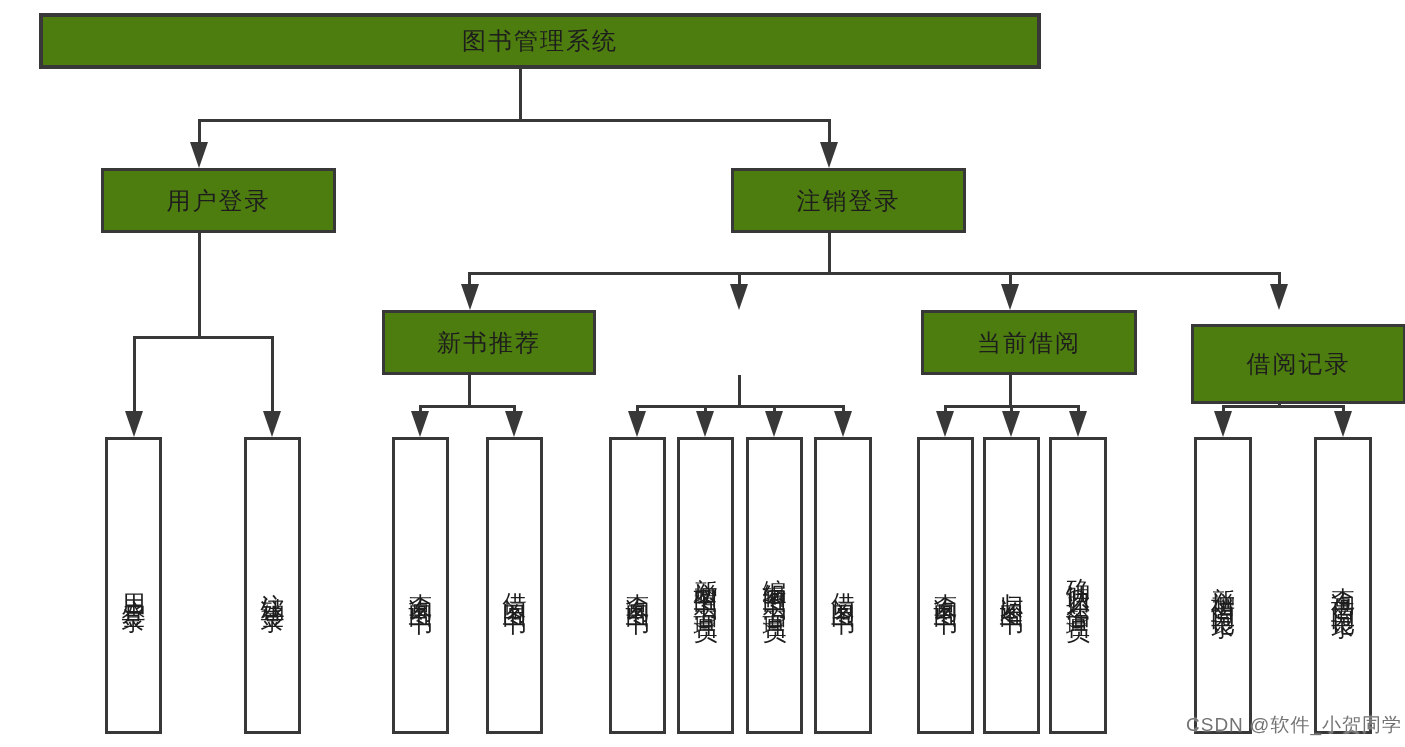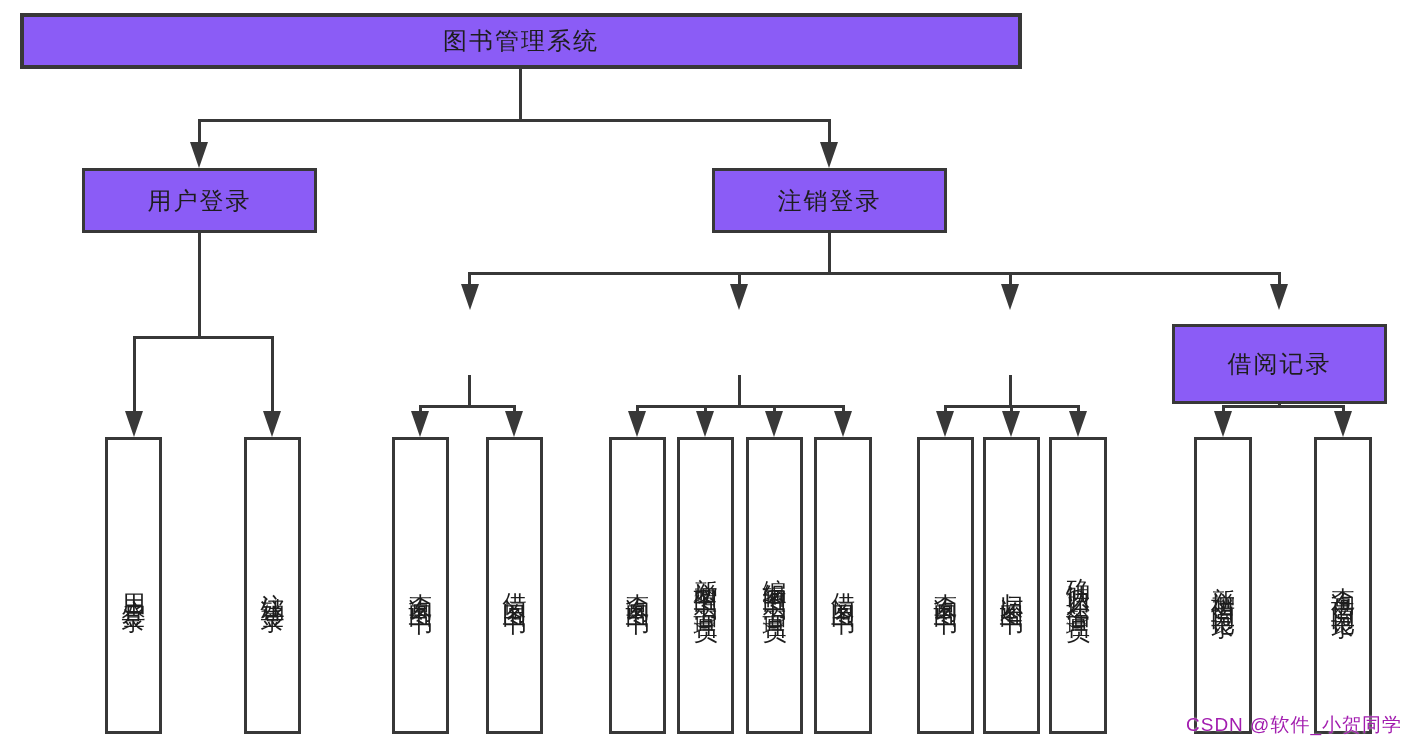--- a/index.html
+++ b/index.html
@@ -4,24 +4,24 @@
 <style>
   html,body { margin:0; padding:0; background:#ffffff; }
   #stage {
     position:relative; width:1405px; height:747px;
     background:#ffffff; overflow:hidden;
     font-family:"Liberation Sans", sans-serif;
     color:#1d1d1d;
   }
   .hbox {
     position:absolute; box-sizing:border-box;
-    background:#8b5cf6; border:3px solid #383838;
+    background:#4d7c0f; border:3px solid #383838;
     display:flex; align-items:center; justify-content:center;
     font-size:24px; letter-spacing:2px; color:#1d1d1d;
-    z-index:2; white-space:nowrap;
+    z-index:2; white-space:nowrap;margin-left:19px;
   }
   .hbox.root { border-width:4px; }
   .vbox {
     position:absolute; box-sizing:border-box;
     background:#ffffff; border:3px solid #383838;
     display:flex; align-items:center; justify-content:center;
     writing-mode:vertical-rl; text-orientation:mixed;
     font-size:24px; letter-spacing:6px; color:#1d1d1d;
     z-index:2; line-height:1;
   }
@@ -29,21 +29,21 @@
   .hline { position:absolute; height:3px; background:#383838; z-index:1; }
   .arrow {
     position:absolute; width:0; height:0; z-index:1;
     border-left:9px solid transparent;
     border-right:9px solid transparent;
     border-top:26px solid #383838;
   }
   .watermark {
     position:absolute; z-index:5;
     font-size:19px; letter-spacing:1px;
-    color:#a21caf; text-shadow:0 0 2px #ffffff;
+    color:#737373; text-shadow:0 0 2px #ffffff;
     white-space:nowrap;
   }
 </style>
 </head>
 <body>
 
 <div id="stage">
 
   <div class="hbox root" style="left:20px; top:13px; width:1002px; height:56px;">图书管理系统</div>
 
@@ -68,20 +68,22 @@
   <div class="hline" style="left:468px; top:272px; width:812px;"></div>
   <div class="vline" style="left:468px; top:272px; height:14px;"></div>
   <div class="arrow" style="left:461px; top:284px;"></div>
   <div class="vline" style="left:738px; top:272px; height:14px;"></div>
   <div class="arrow" style="left:730px; top:284px;"></div>
   <div class="vline" style="left:1009px; top:272px; height:14px;"></div>
   <div class="arrow" style="left:1001px; top:284px;"></div>
   <div class="vline" style="left:1278px; top:272px; height:14px;"></div>
   <div class="arrow" style="left:1270px; top:284px;"></div>
 
+  <div class="hbox" style="left:363px; top:310px; width:214px; height:65px;">新书推荐</div>
+  <div class="hbox" style="left:902px; top:310px; width:216px; height:65px;">当前借阅</div>
   <div class="hbox" style="left:1172px; top:324px; width:215px; height:80px;">借阅记录</div>
 
   <div class="vline" style="left:468px; top:375px; height:30px;"></div>
   <div class="hline" style="left:419px; top:405px; width:96px;"></div>
   <div class="vline" style="left:419px; top:405px; height:8px;"></div>
   <div class="arrow" style="left:411px; top:411px;"></div>
   <div class="vline" style="left:513px; top:405px; height:8px;"></div>
   <div class="arrow" style="left:505px; top:411px;"></div>
 
   <div class="vline" style="left:738px; top:375px; height:30px;"></div>

